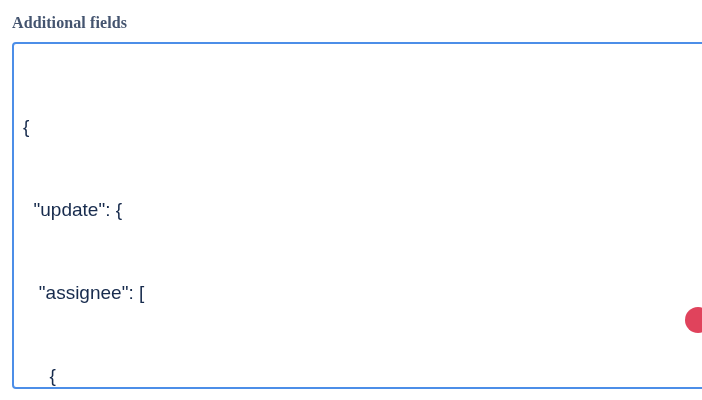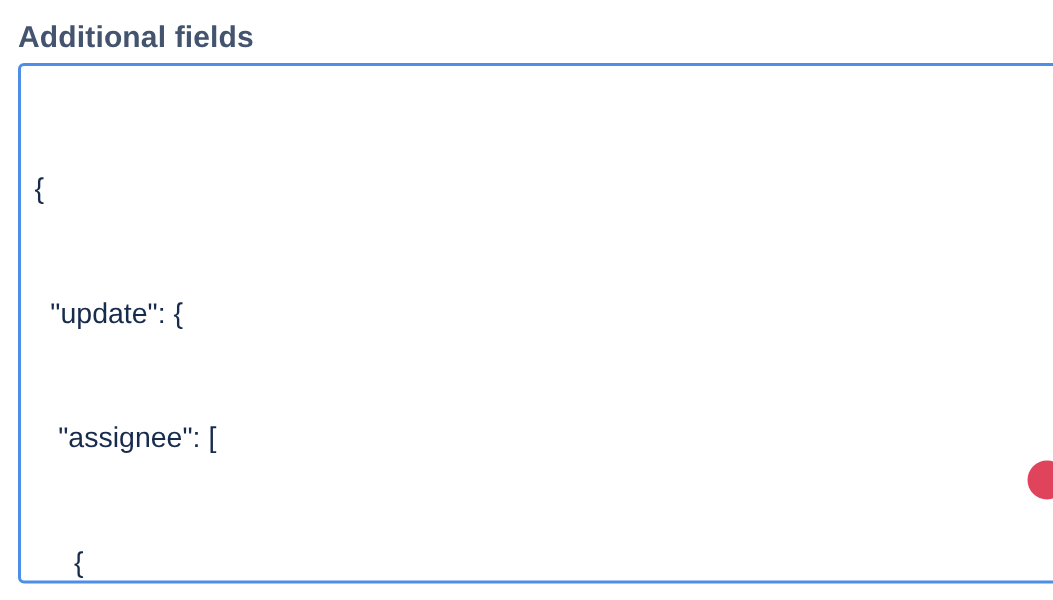--- a/index.html
+++ b/index.html
@@ -8,24 +8,25 @@
       width: 702px;
       height: 400px;
       overflow: hidden;
       background: #ffffff;
       font-family: "Liberation Sans", "DejaVu Sans", sans-serif;
     }
     .field-label {
       position: absolute;
       left: 12px;
       top: 14px;
-      font-size: 20px;
+      font-size: 16px;
       font-weight: bold;
       color: #44546f;
       letter-spacing: 0.1px;
+      font-family: Liberation Serif, serif;
     }
     .editor {
       position: absolute;
       left: 12px;
       top: 42px;
       width: 720px;
       height: 347px;
       border: 2px solid #4c8ee8;
       border-radius: 4px;
       box-sizing: border-box;

